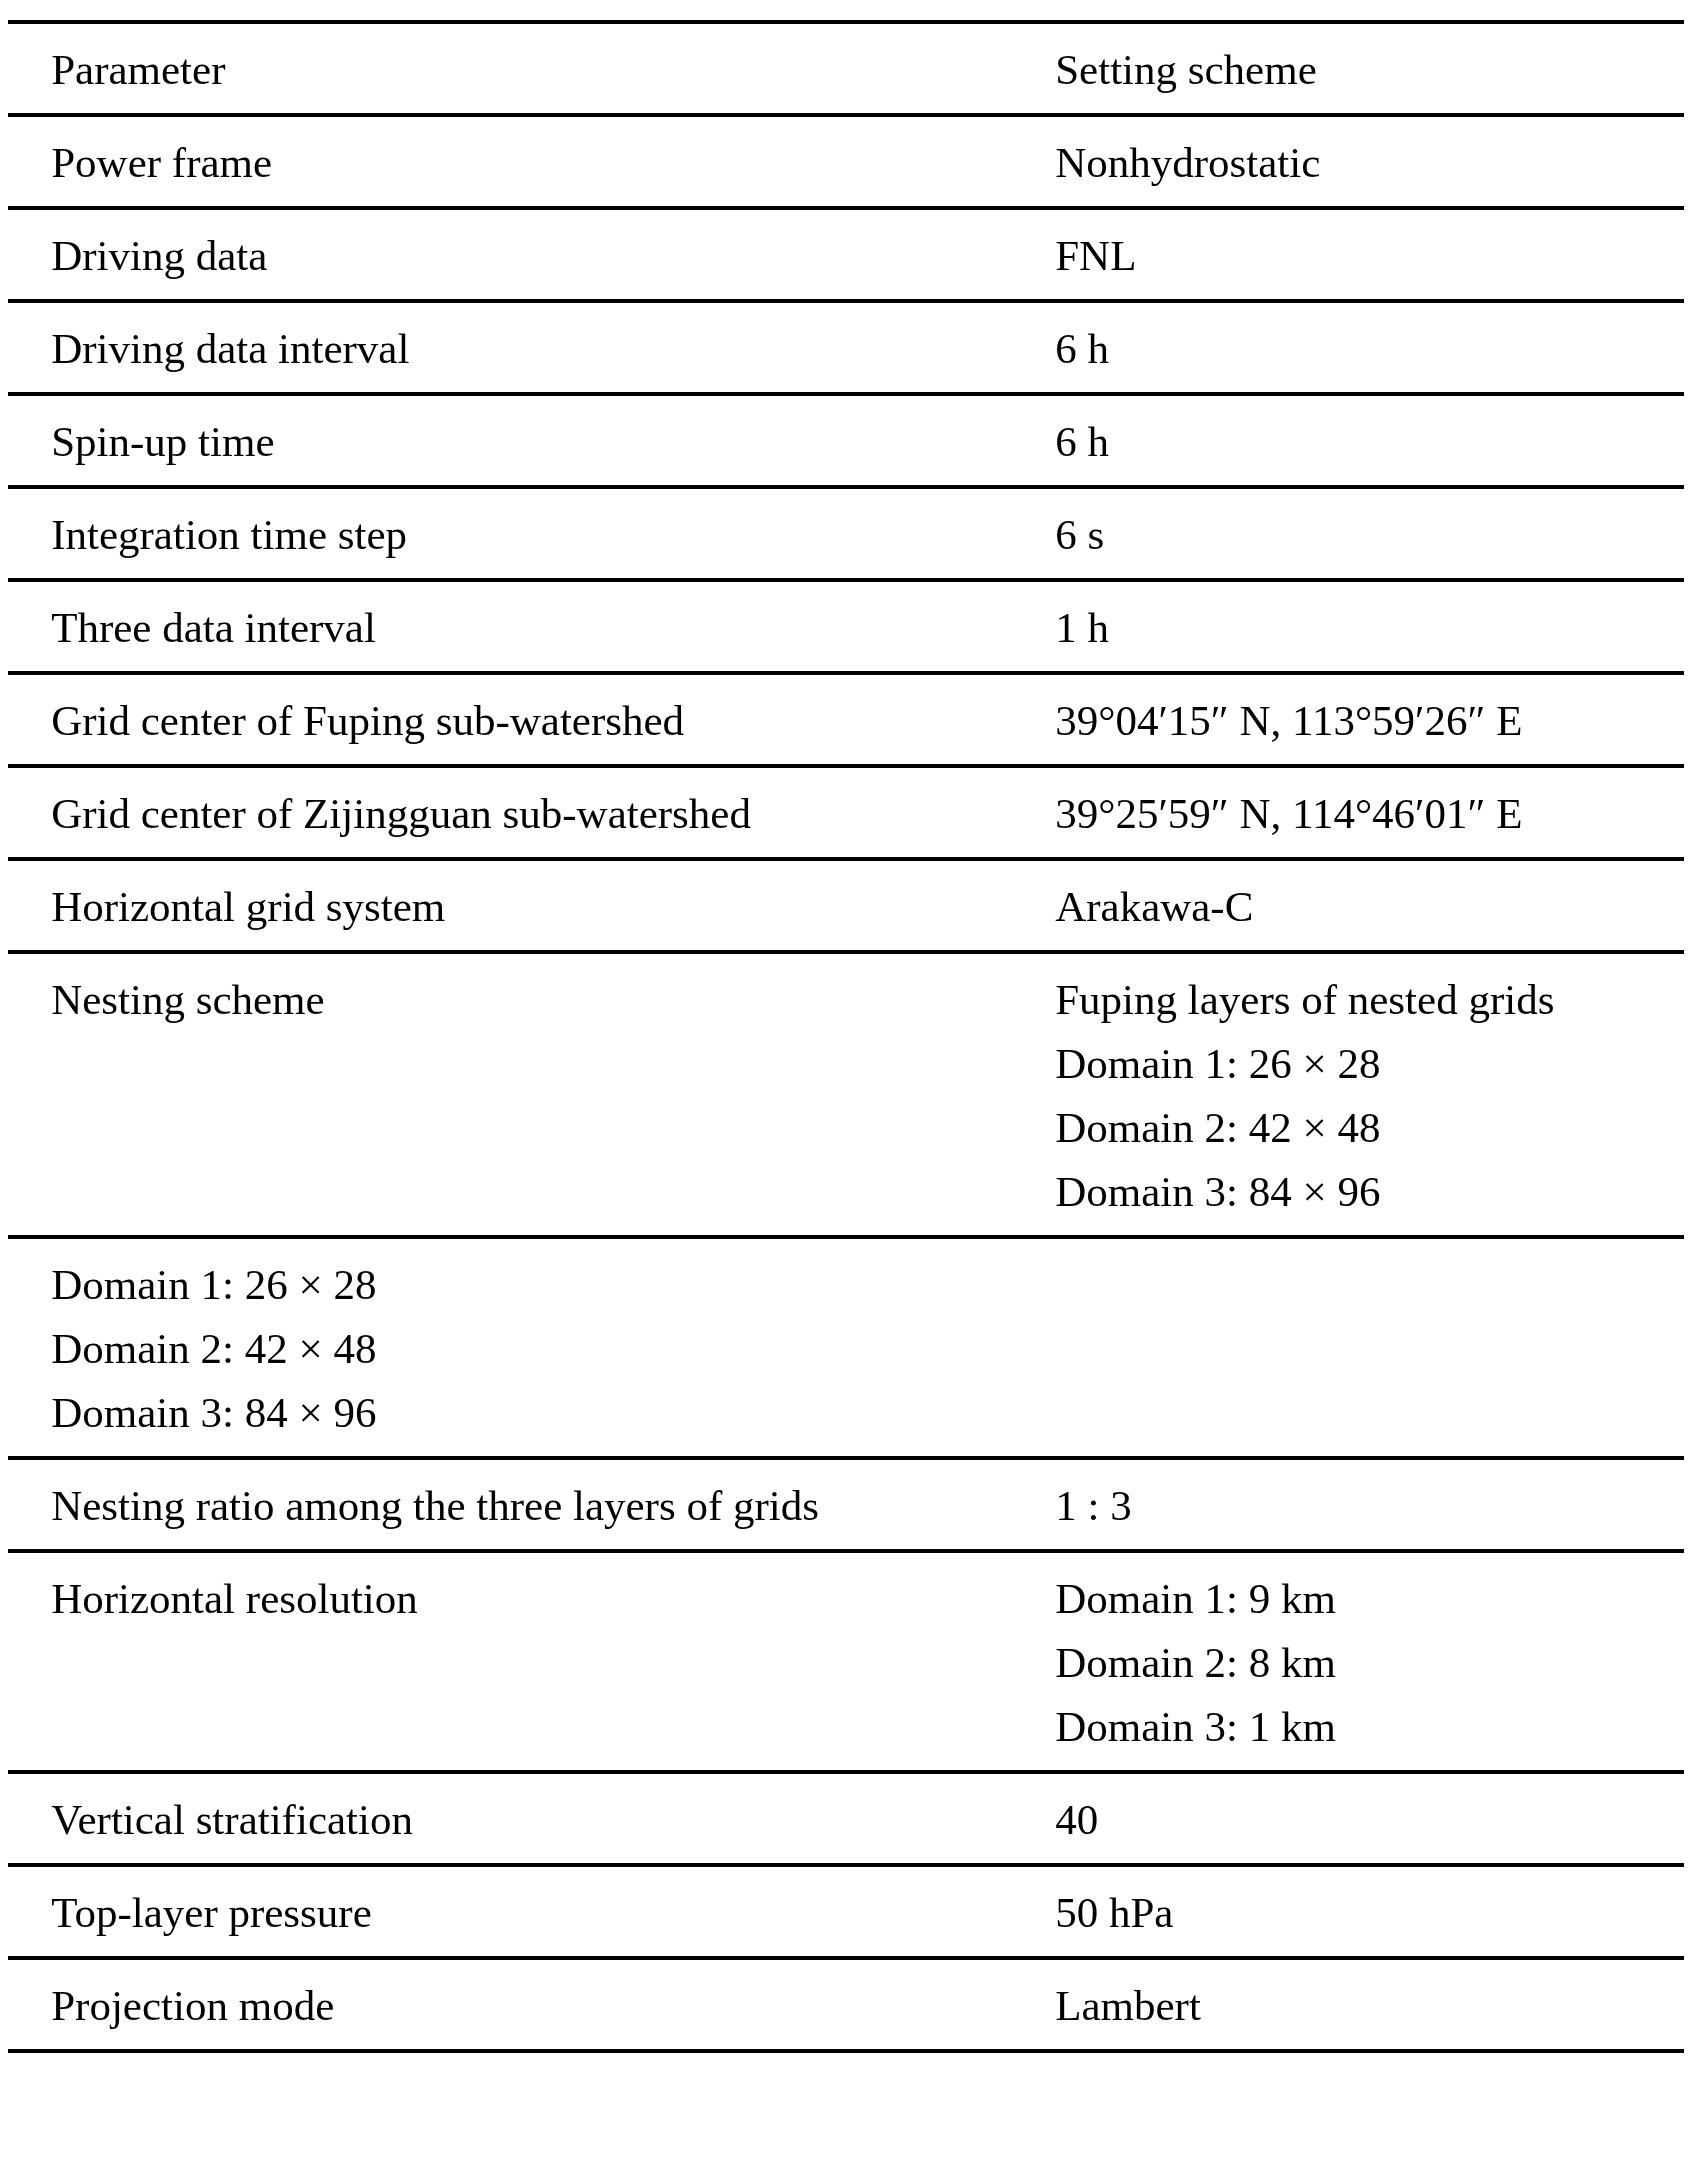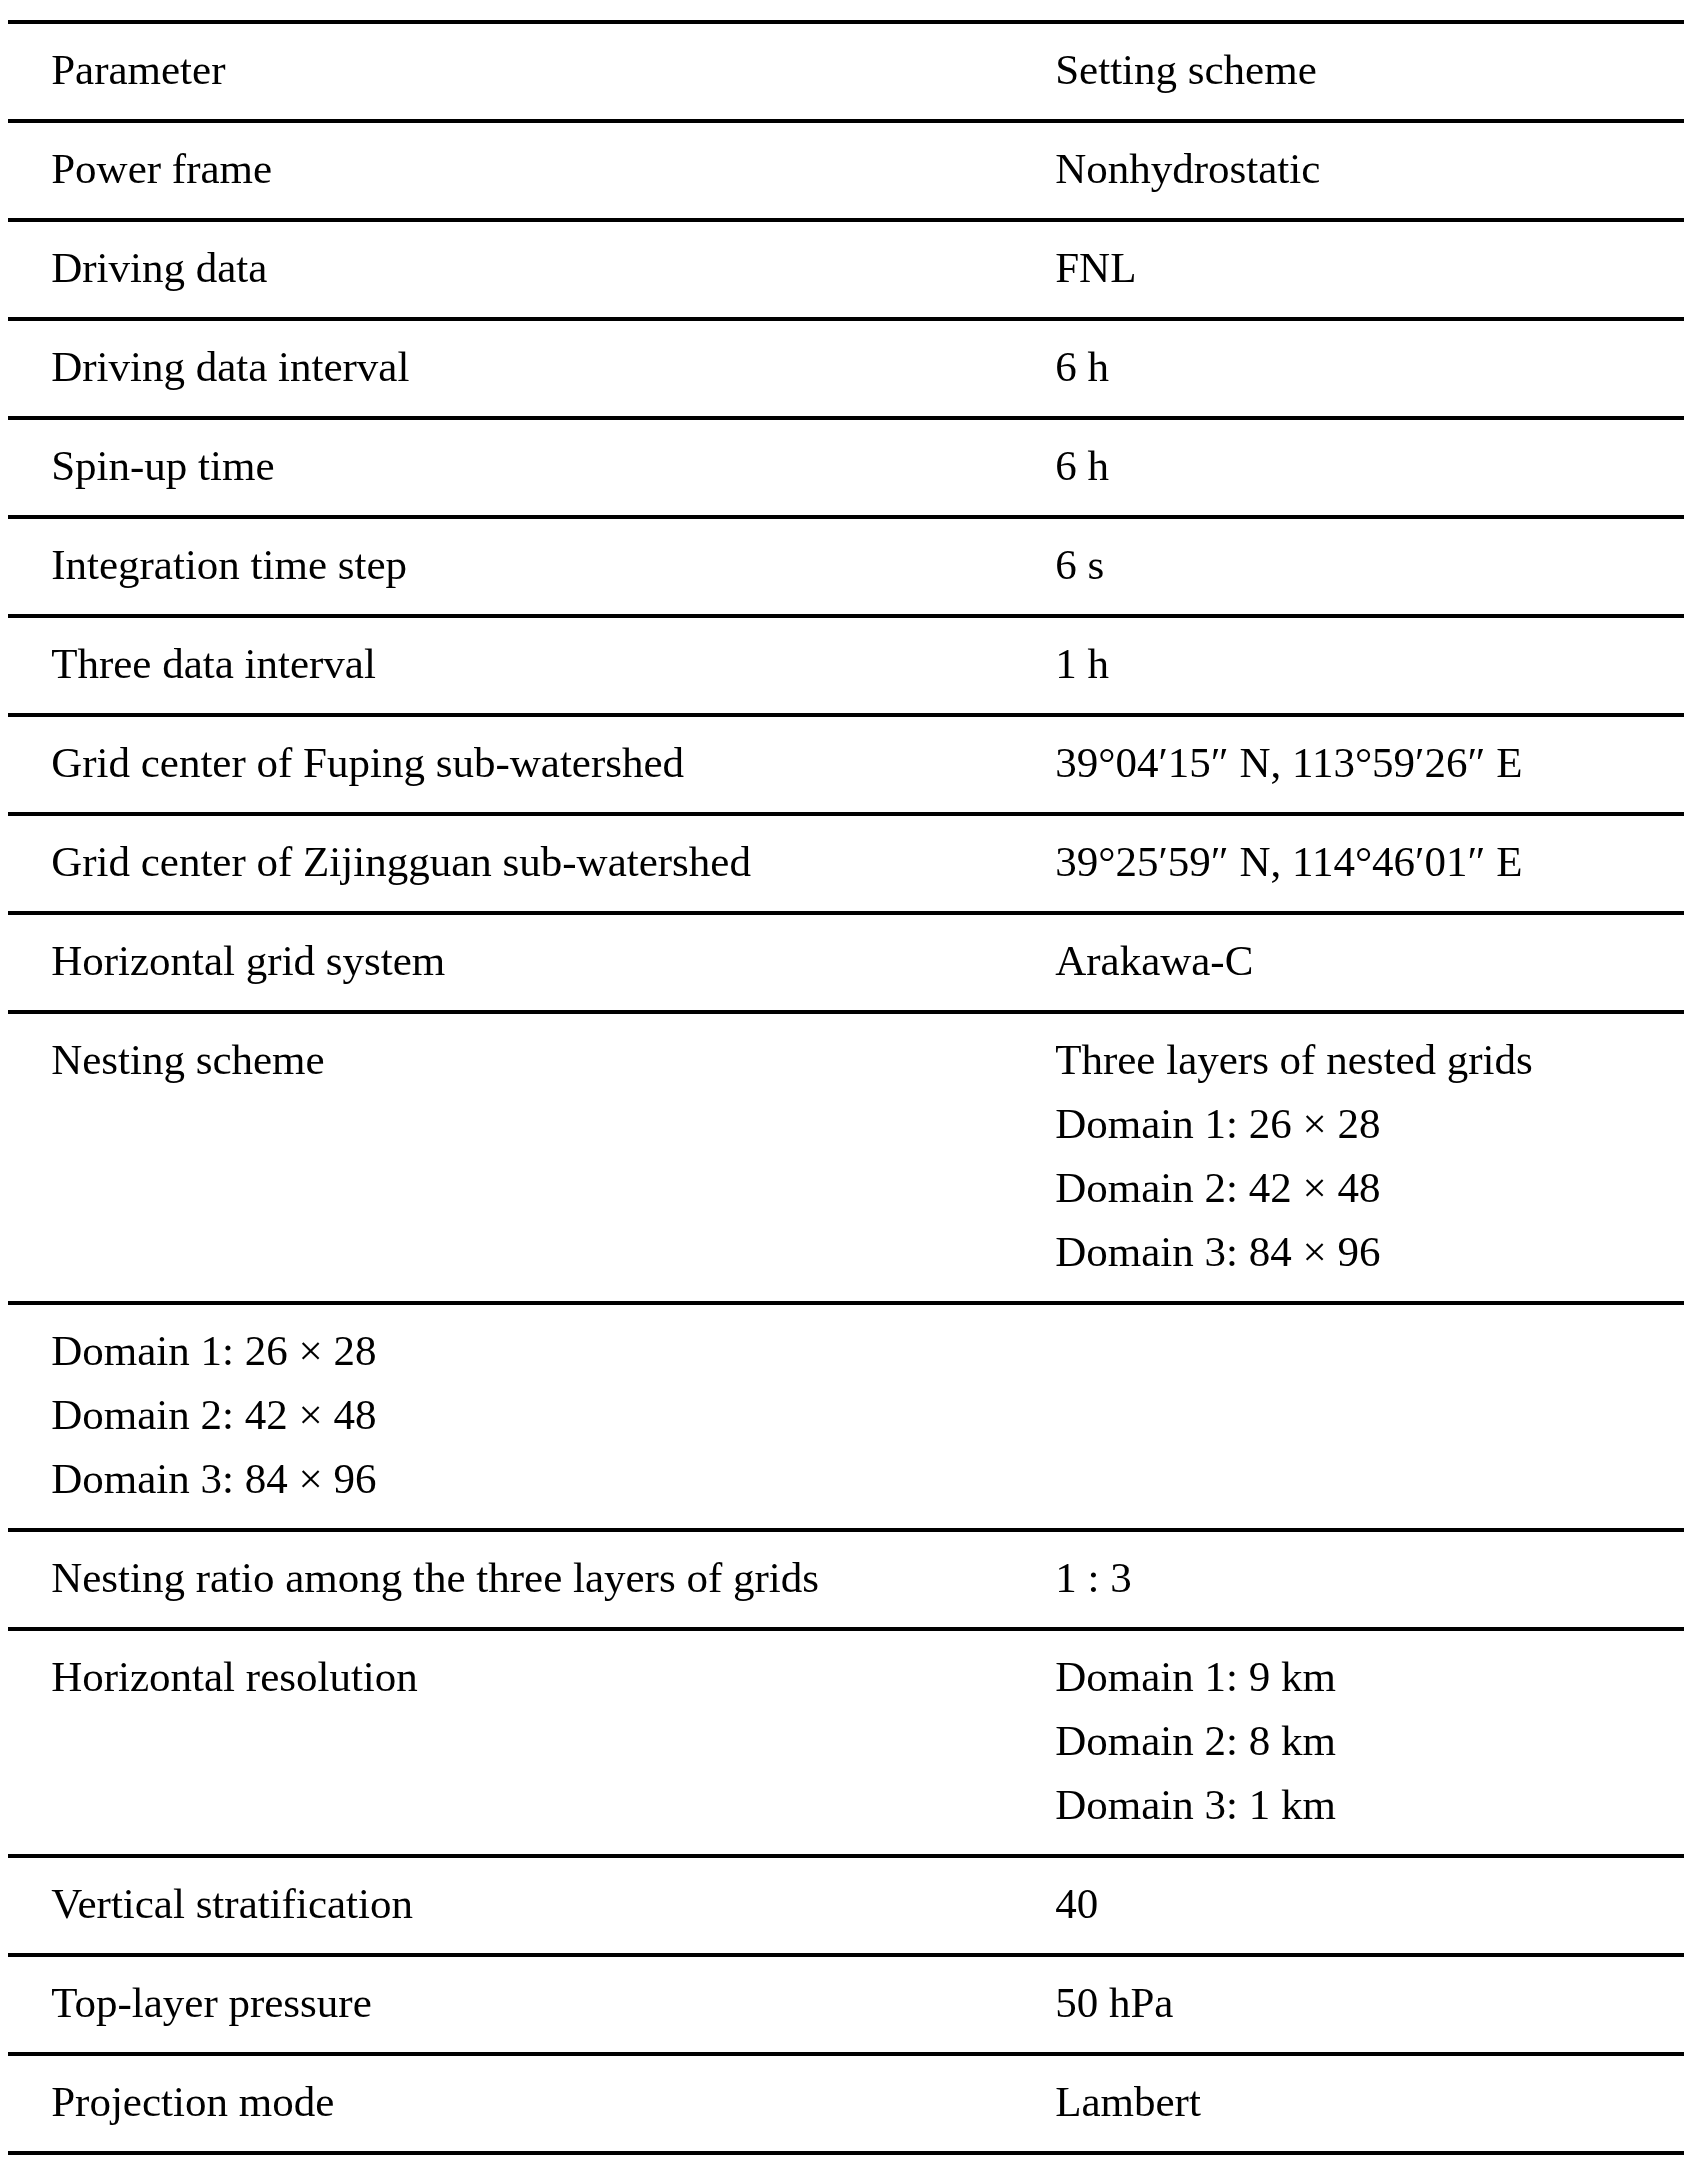--- a/index.html
+++ b/index.html
@@ -18,21 +18,21 @@
     position: absolute;
     left: 8.2px;
     top: 19.7px;
     width: 1676px;
     border-top: 4.9px solid #000;
     border-bottom: 4.9px solid #000;
   }
   .row {
     display: grid;
     grid-template-columns: 1004px 1fr;
-    padding: 14px 0 17px 0;
+    padding: 14px 0 11px 0;
   }
   .row + .row {
     border-top: 4.1px solid #000;
   }
   .cell {
     font-size: 43px;
     line-height: 64px;
     padding-left: 43px;
     white-space: nowrap;
   }
@@ -132,21 +132,21 @@
     <div class="cell">
         <span class="line">Arakawa-C</span>
       </div>
   </div>
 
   <div class="row">
     <div class="cell">
         <span class="line">Nesting scheme</span>
       </div>
     <div class="cell">
-        <span class="line">Three layers of nested grids</span>
+        <span class="line">Fuping layers of nested grids</span>
         <span class="line">Domain 1: 26 × 28</span>
         <span class="line">Domain 2: 42 × 48</span>
         <span class="line">Domain 3: 84 × 96</span>
       </div>
   </div>
 
   <div class="row">
     <div class="cell">
         <span class="line">Domain 1: 26 × 28</span>
         <span class="line">Domain 2: 42 × 48</span>

